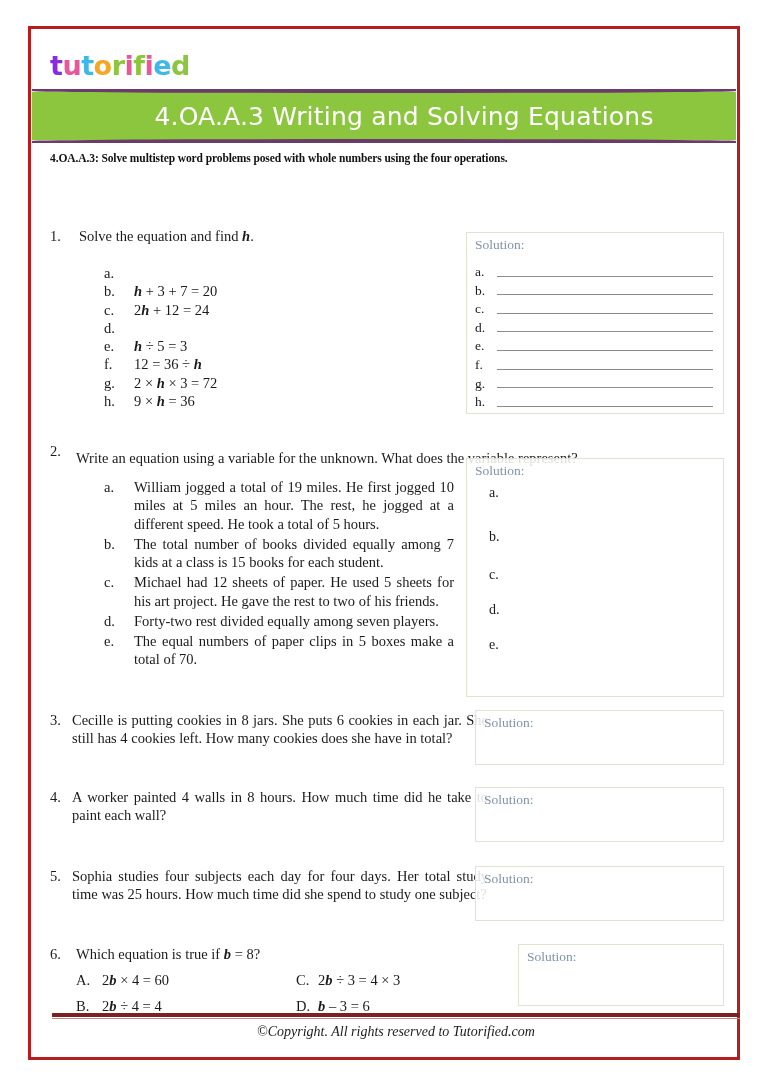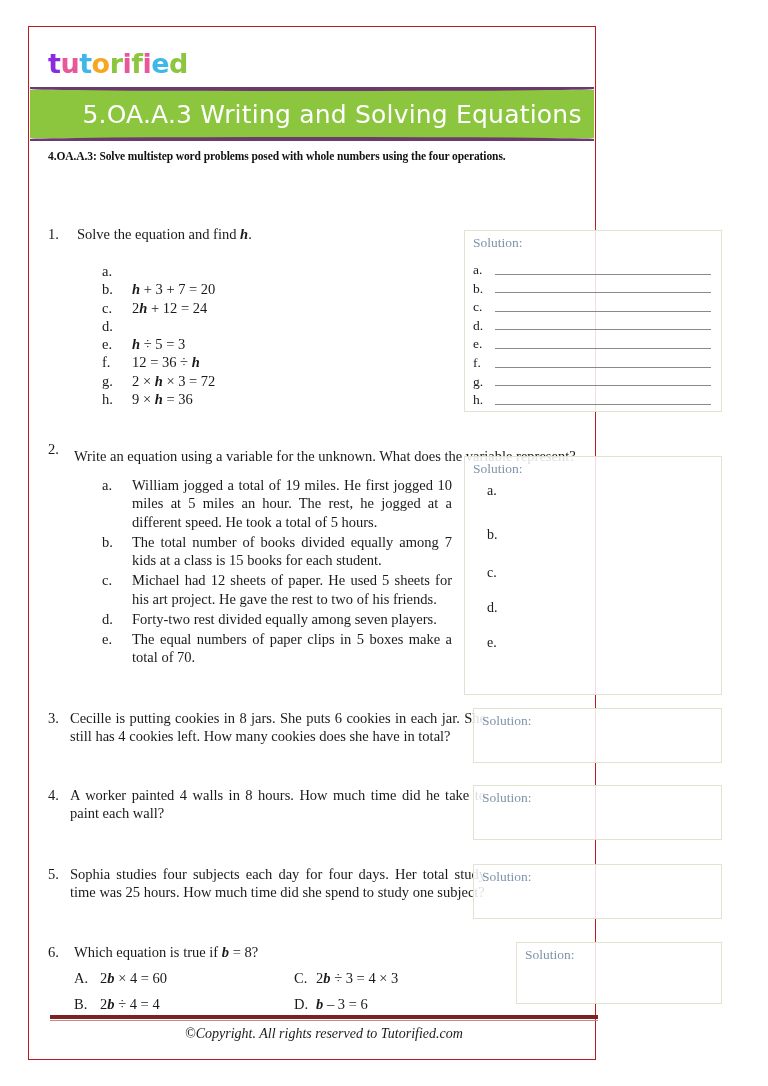--- a/index.html
+++ b/index.html
@@ -14,23 +14,23 @@
     color: #1a1a1a;
     position: relative;
     overflow: hidden;
   }
 
   
   .page-frame {
     position: absolute;
     left: 28px;
     top: 26px;
-    width: 568px;
+    width: 712px;
     height: 1034px;
-    border: 1px solid #b91c1c;
+    border: 3px solid #b91c1c;
     background: #ffffff;
     box-sizing: border-box;
   }
   .page-inner {
     position: absolute;
     left: 0; top: 0; right: 0; bottom: 0;
     border: 1px solid #ffffff;
     background: #fff;
   }
 
@@ -226,21 +226,21 @@
 <div class="page-frame">
   <div class="page-inner">
 
     <div class="logo-wrap">
       <div class="logo">
         <span style="color:#8a2be2">t</span><span style="color:#e8579a">u</span><span style="color:#3db8e8">t</span><span style="color:#f5a623">o</span><span style="color:#8cc63e">r</span><span style="color:#e8579a">i</span><span style="color:#8cc63e">f</span><span style="color:#e8579a">i</span><span style="color:#3db8e8">e</span><span style="color:#8cc63e">d</span>
       </div>
     </div>
 
     <div class="banner">
-      <div class="banner-title">5.OA.A.3 Writing and Solving Equations</div>
+      <div class="banner-title">4.OA.A.3 Writing and Solving Equations</div>
     </div>
 
     <div class="standard-text">4.OA.A.3: Solve multistep word problems posed with whole numbers using the four operations.</div>
 
     <div class="content">
 
       <div class="qnum" style="left:18px; top:56px;">1.</div>
       <div class="qtext" style="left:40px; top:56px; width:330px;margin-left:7px;"><span>Solve the equation and find </span><span class="v">h</span><span>.</span></div>
 
       <div class="sub-list" style="left:72px; top:92px; width:300px;">

